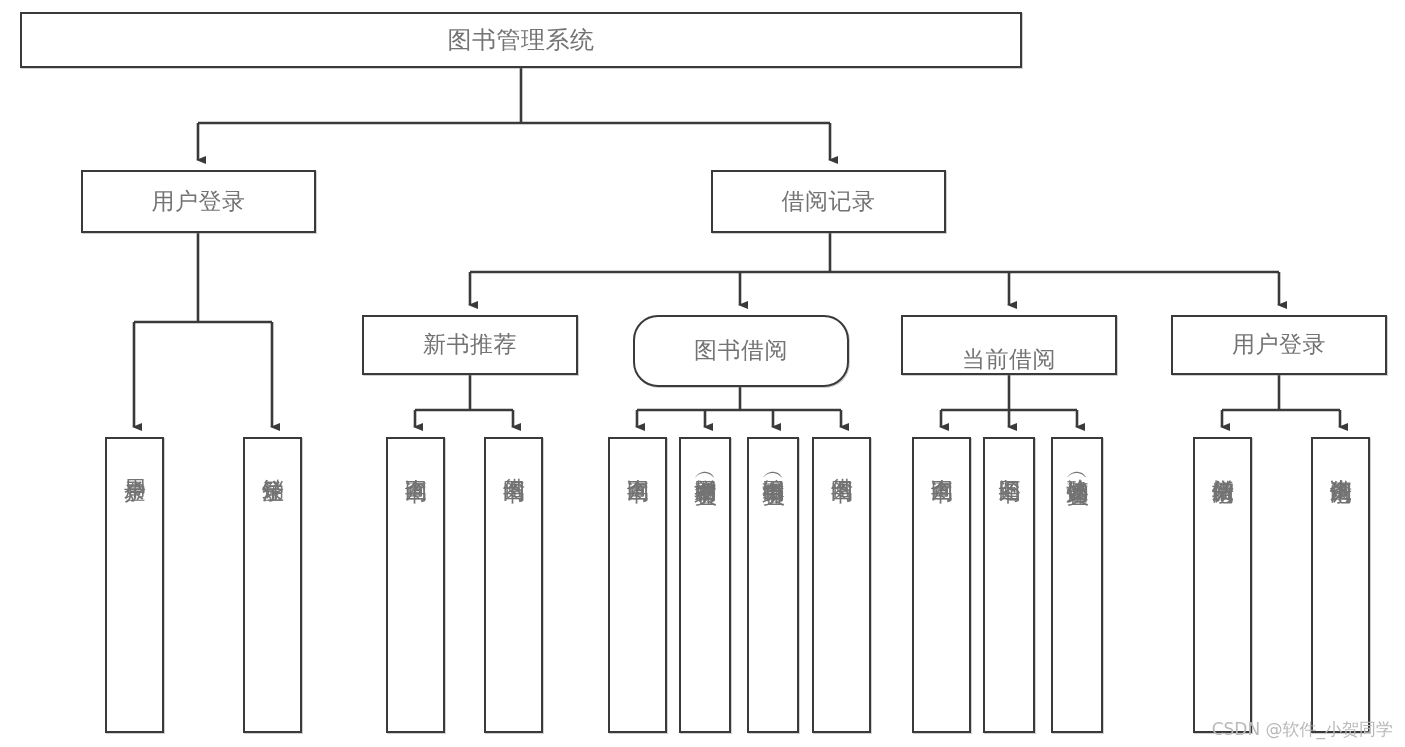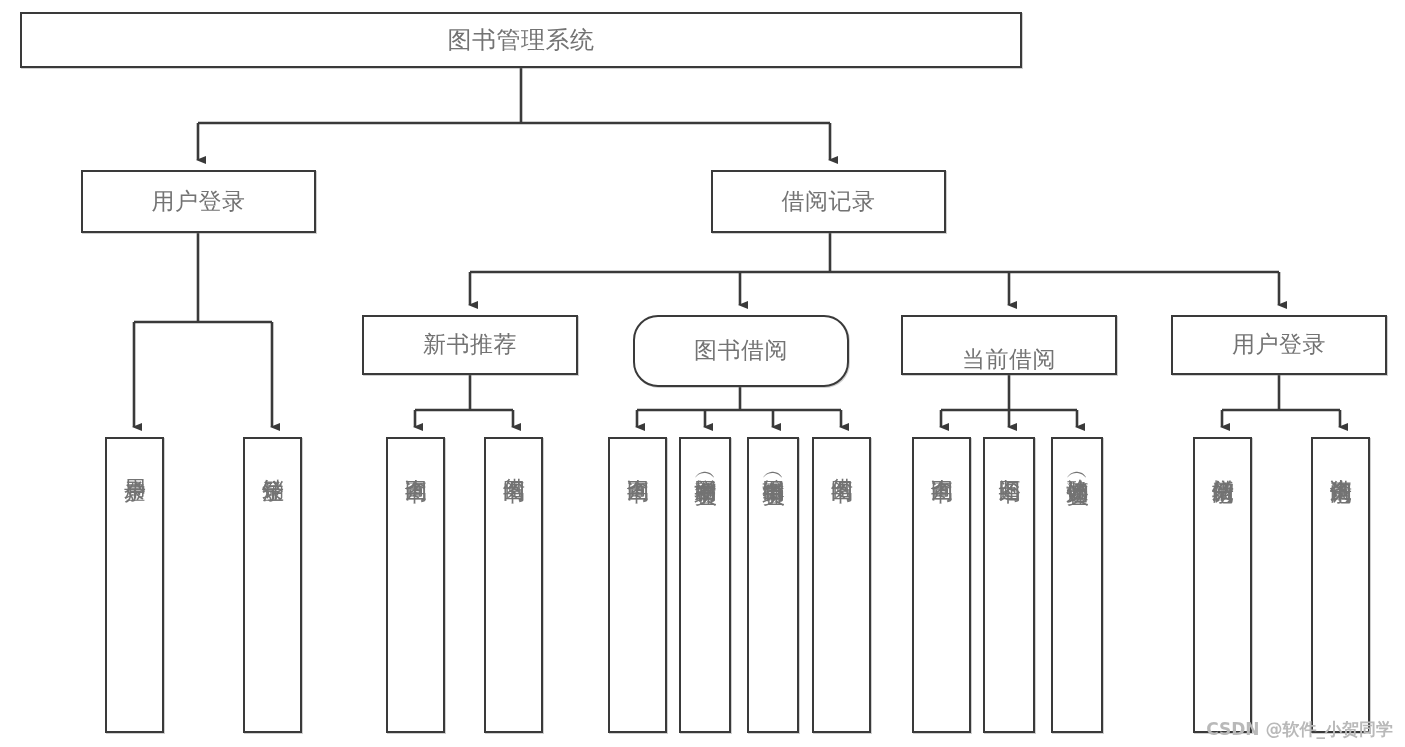--- a/index.html
+++ b/index.html
@@ -64,21 +64,20 @@
     white-space: nowrap;
   }
   .watermark {
     position: absolute;
     right: 12px;
     bottom: 6px;
     font-size: 17px;
     color: #b9b9b9;
     white-space: nowrap;
     user-select: none;
-    font-weight: bold;
   }
 </style>
 </head>
 <body>
 
 <div id="canvas">
 
   <svg class="wires" viewBox="0 0 1405 747" xmlns="http://www.w3.org/2000/svg">
     <defs>
       <marker id="arrow" markerWidth="10" markerHeight="10" refX="5" refY="8" orient="auto" markerUnits="userSpaceOnUse">

